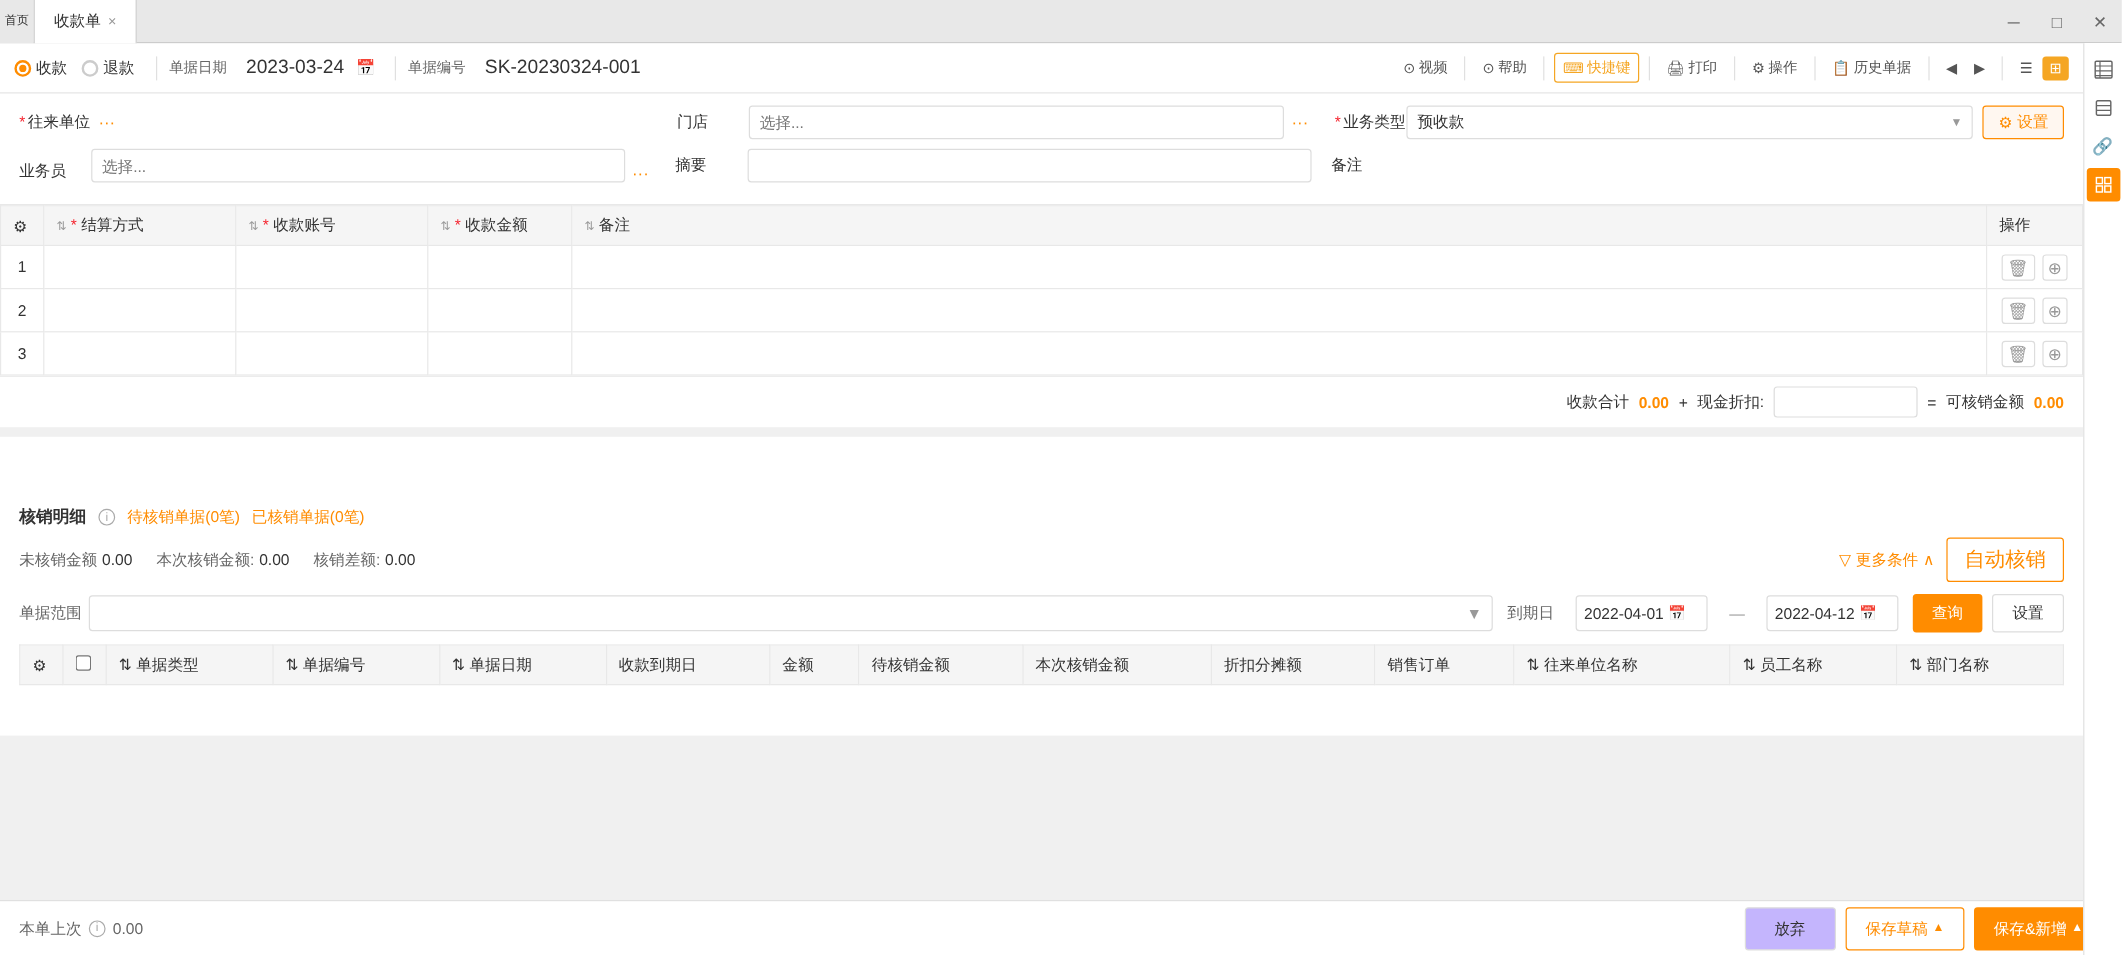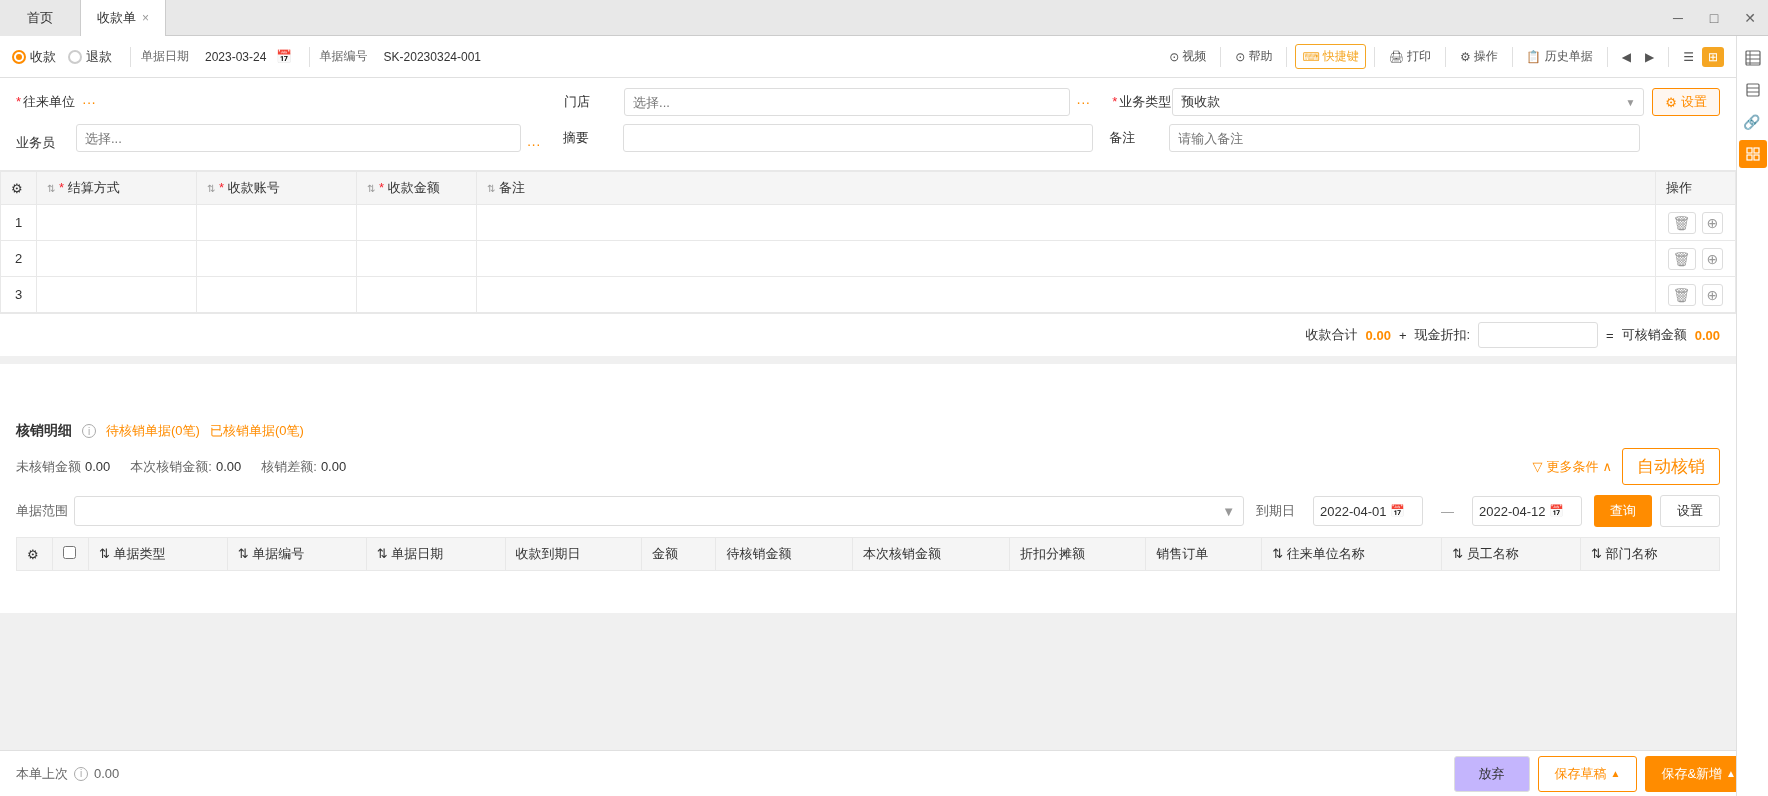--- a/index.html
+++ b/index.html
@@ -4,22 +4,22 @@
   <style>
     * { box-sizing: border-box; margin: 0; padding: 0; }
     body { font-family: "Microsoft YaHei", Arial, sans-serif; font-size: 13px; background: #f0f0f0; color: #333; overflow: hidden; }
 
     
     .tab-bar {
       display: flex; align-items: center; background: #e8e8e8; height: 36px;
       border-bottom: 1px solid #ccc;
     }
     .tab-home {
-      background: #e8e8e8; padding: 0 27px; height: 36px; line-height: 36px;
-      color: #333; font-size: 13px; cursor: pointer;
+      background: #e8e8e8; padding: 0 4px; height: 36px; line-height: 36px;
+      color: #333; font-size: 10px; cursor: pointer;
     }
     .tab-active {
       background: #fff; padding: 16px 16px; height: 36px; line-height: 36px;
       color: #333; font-size: 13px; display: flex; align-items: center; gap: 6px;
       border-right: 1px solid #ccc; border-left: 1px solid #ccc;
     }
     .tab-active .close-icon { color: #999; cursor: pointer; font-size: 12px; }
     .window-controls { margin-left: auto; display: flex; gap: 0; }
     .win-btn { width: 36px; height: 36px; display: flex; align-items: center; justify-content: center; cursor: pointer; color: #666; font-size: 14px; }
 
@@ -28,21 +28,21 @@
       background: #fff; height: 42px; display: flex; align-items: center;
       padding: 0 12px; gap: 4px; border-bottom: 1px solid #e0e0e0;
     }
     .radio-group { display: flex; align-items: center; gap: 12px; margin-right: 8px; }
     .radio-item { display: flex; align-items: center; gap: 4px; cursor: pointer; }
     .radio-circle { width: 14px; height: 14px; border-radius: 50%; border: 2px solid #ccc; display: flex; align-items: center; justify-content: center; }
     .radio-circle.active { border-color: #ff8c00; }
     .radio-circle.active::after { content: ''; width: 6px; height: 6px; border-radius: 50%; background: #ff8c00; }
     .toolbar-divider { width: 1px; height: 20px; background: #e0e0e0; margin: 0 6px; }
     .toolbar-label { color: #666; font-size: 12px; }
-    .toolbar-value { color: #333; font-size: 12px; }
+    .toolbar-value { color: #333; font-size: 16px; }
     .toolbar-icon-btn { display: flex; align-items: center; gap: 3px; padding: 3px 6px; cursor: pointer; color: #555; font-size: 12px; border-radius: 3px; }
     .toolbar-icon-btn.highlight { color: #f5a623; border: 1px solid #f5a623; }
     .toolbar-right { margin-left: auto; display: flex; align-items: center; gap: 2px; }
 
     
     .form-section {
       background: #fff; padding: 10px 16px; border-bottom: 1px solid #e8e8e8;
     }
     .form-row { display: flex; align-items: center; gap: 0; margin-bottom: 8px; }
     .form-field { display: flex; align-items: center; flex: 1; }
@@ -280,21 +280,20 @@
         <span class="more-btn">···</span>
       </div>
 
       <div class="form-field" style="flex:2;margin-right:16px;">
         <span class="form-field-label">摘要</span>
         <input class="form-input" type="text" style="">
       </div>
 
       <div class="form-field" style="flex:2;margin-right:8px;">
         <span class="form-field-label">备注</span>
-        <input class="form-input" type="text" placeholder="请输入备注" style="">
       </div>
       <div style="width:72px;"></div>
     </div>
   </div>
 
   <div class="data-table-wrapper">
     <table class="data-table">
       <thead>
         <tr>
           <th class="gear-th" style="width:36px;">

